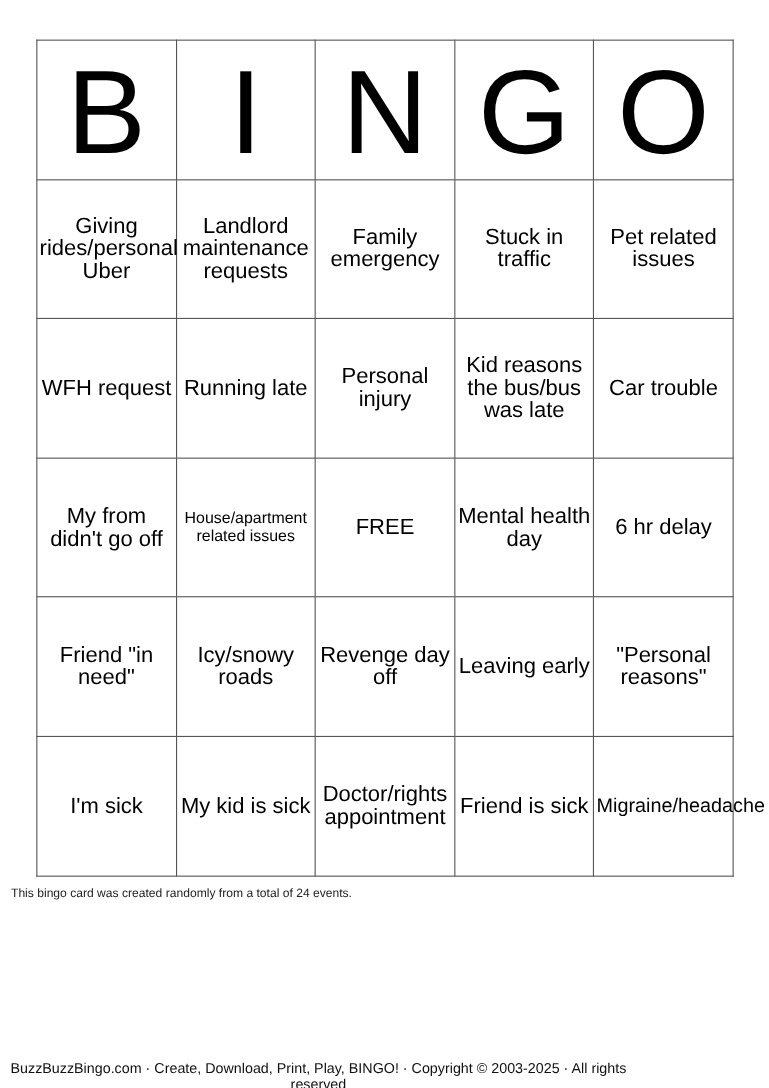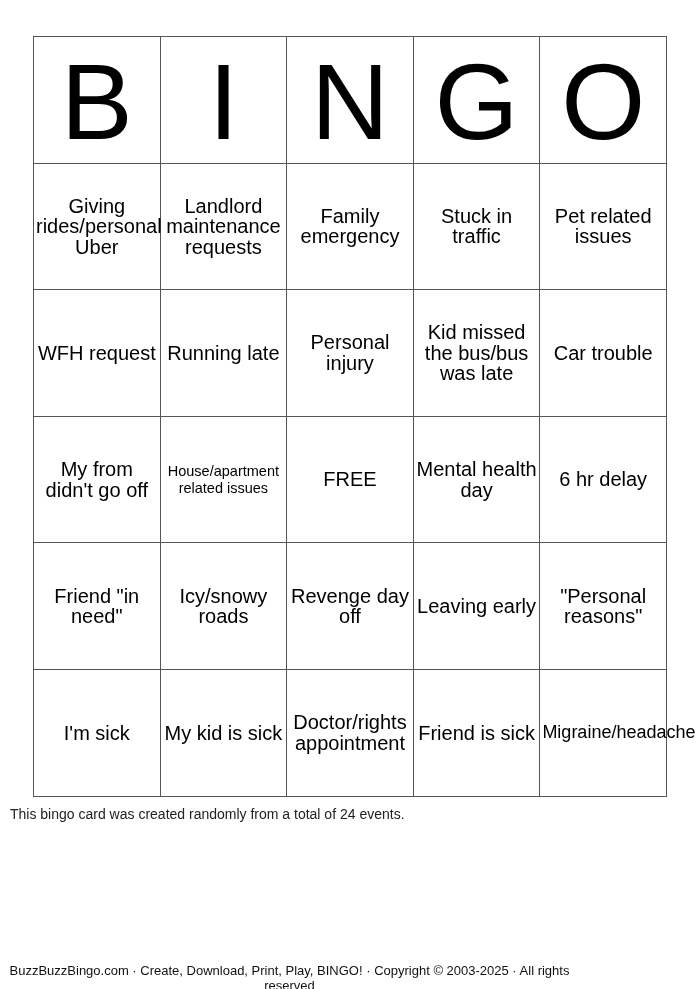--- a/index.html
+++ b/index.html
@@ -46,21 +46,21 @@
       text-align: center;
     }
     .card td.tiny {
       font-size: 18px;
       line-height: 15px;
     }
     .note {
       position: absolute;
       left: 10px;
       top: 806px;
-      font-size: 14px;
+      font-size: 11px;
       color: #222;
     }
     .footer {
       position: absolute;
       left: 0;
       width: 579px;
       top: 963px;
       text-align: center;
       font-size: 13px;
       color: #111;
@@ -82,21 +82,21 @@
     <td>Giving rides/personal Uber</td>
     <td>Landlord maintenance requests</td>
     <td>Family emergency</td>
     <td>Stuck in traffic</td>
     <td>Pet related issues</td>
   </tr>
   <tr>
     <td>WFH request</td>
     <td>Running late</td>
     <td>Personal injury</td>
-    <td>Kid missed the bus/bus was late</td>
+    <td>Kid reasons the bus/bus was late</td>
     <td>Car trouble</td>
   </tr>
   <tr>
     <td>My from didn't go off</td>
     <td class="small">House/apartment related issues</td>
     <td>FREE</td>
     <td>Mental health day</td>
     <td>6 hr delay</td>
   </tr>
   <tr>

